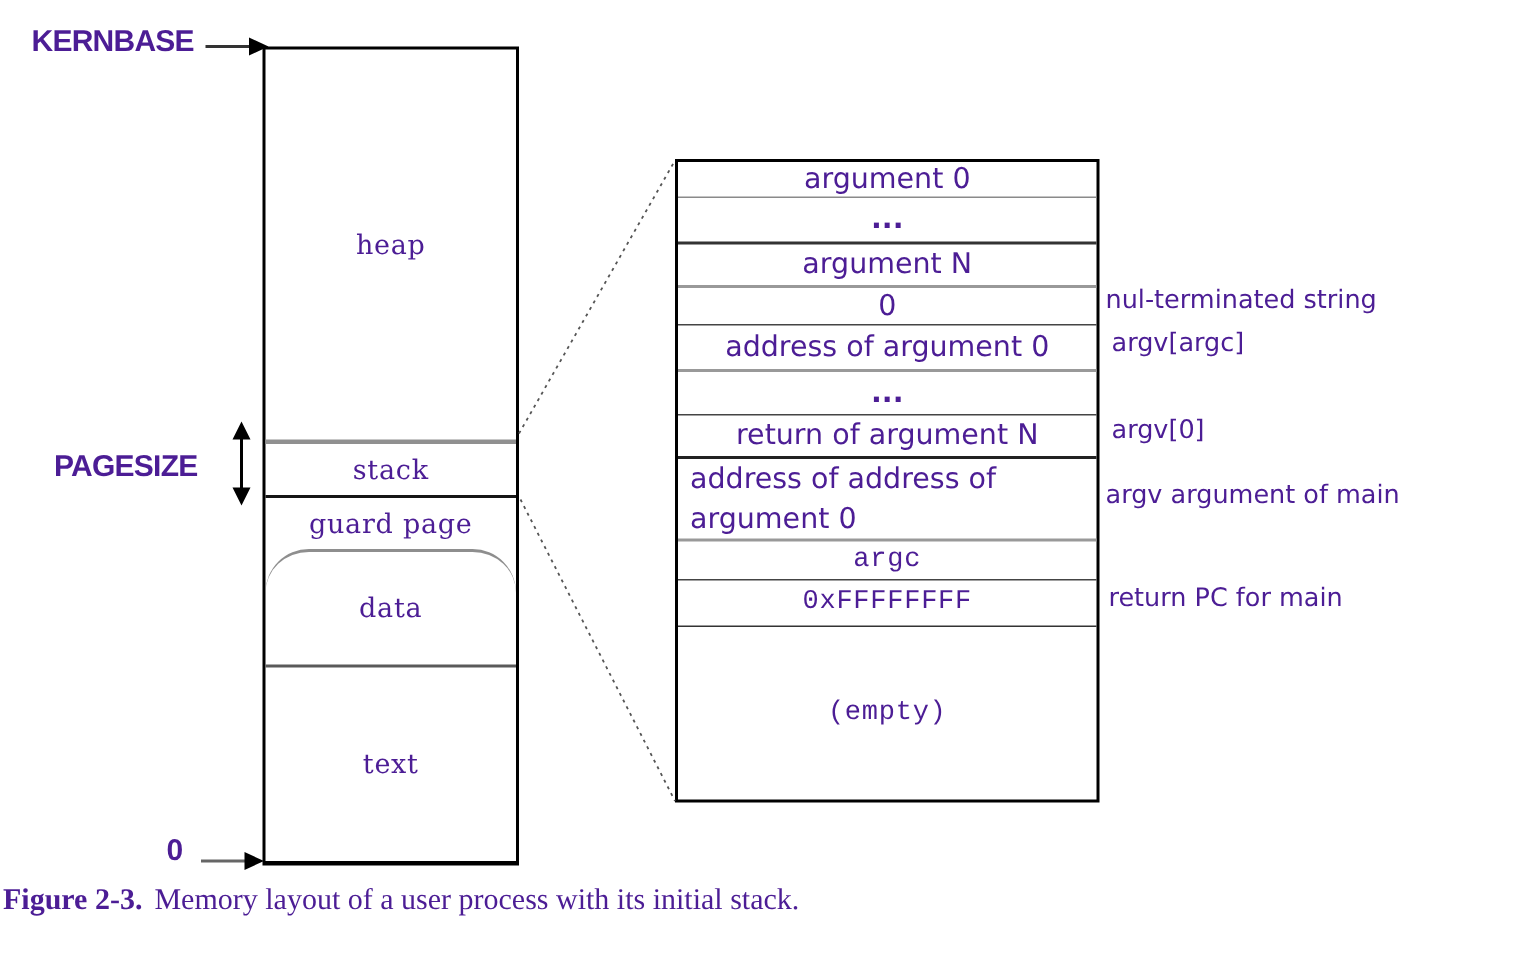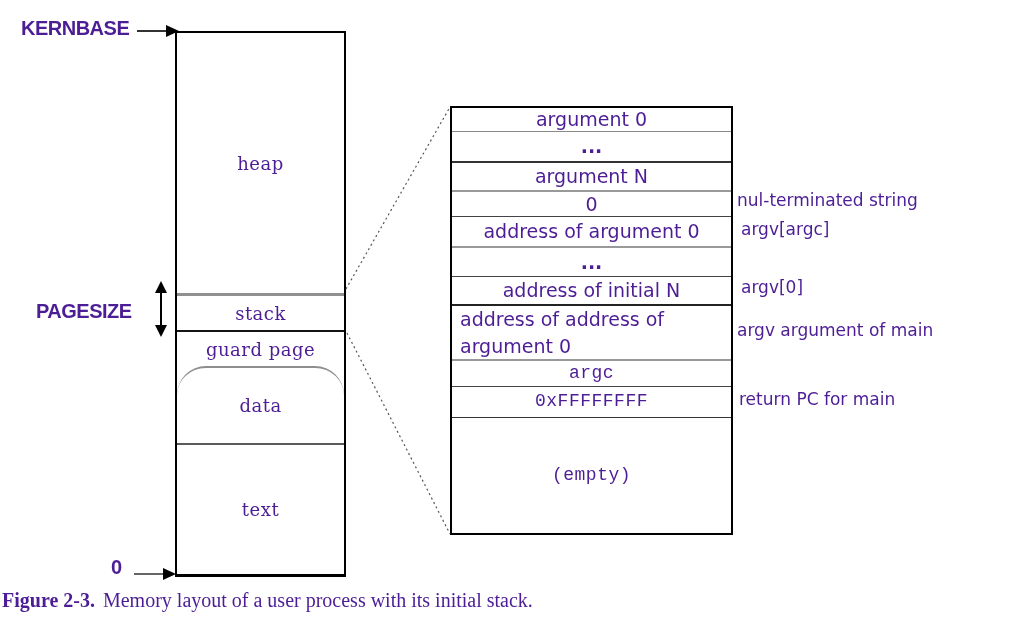--- a/index.html
+++ b/index.html
@@ -105,21 +105,21 @@
     <div class="mem-region r-text">text</div>
   </div>
 
   <div class="stack-box">
     <div class="stack-row row-1">argument 0</div>
     <div class="stack-row row-2">...</div>
     <div class="stack-row row-3">argument N</div>
     <div class="stack-row row-4">0</div>
     <div class="stack-row row-5">address of argument 0</div>
     <div class="stack-row row-6">...</div>
-    <div class="stack-row row-7">address of initial N</div>
+    <div class="stack-row row-7">return of argument N</div>
     <div class="stack-row row-8">
       <span class="wrap">address of address of argument 0</span>
     </div>
     <div class="stack-row row-9 tt">argc</div>
     <div class="stack-row row-10 tt">0xFFFFFFFF</div>
     <div class="stack-row row-11 tt">(empty)</div>
   </div>
 
   <div class="annotation an-1">nul-terminated string</div>
   <div class="annotation an-2">argv[argc]</div>

